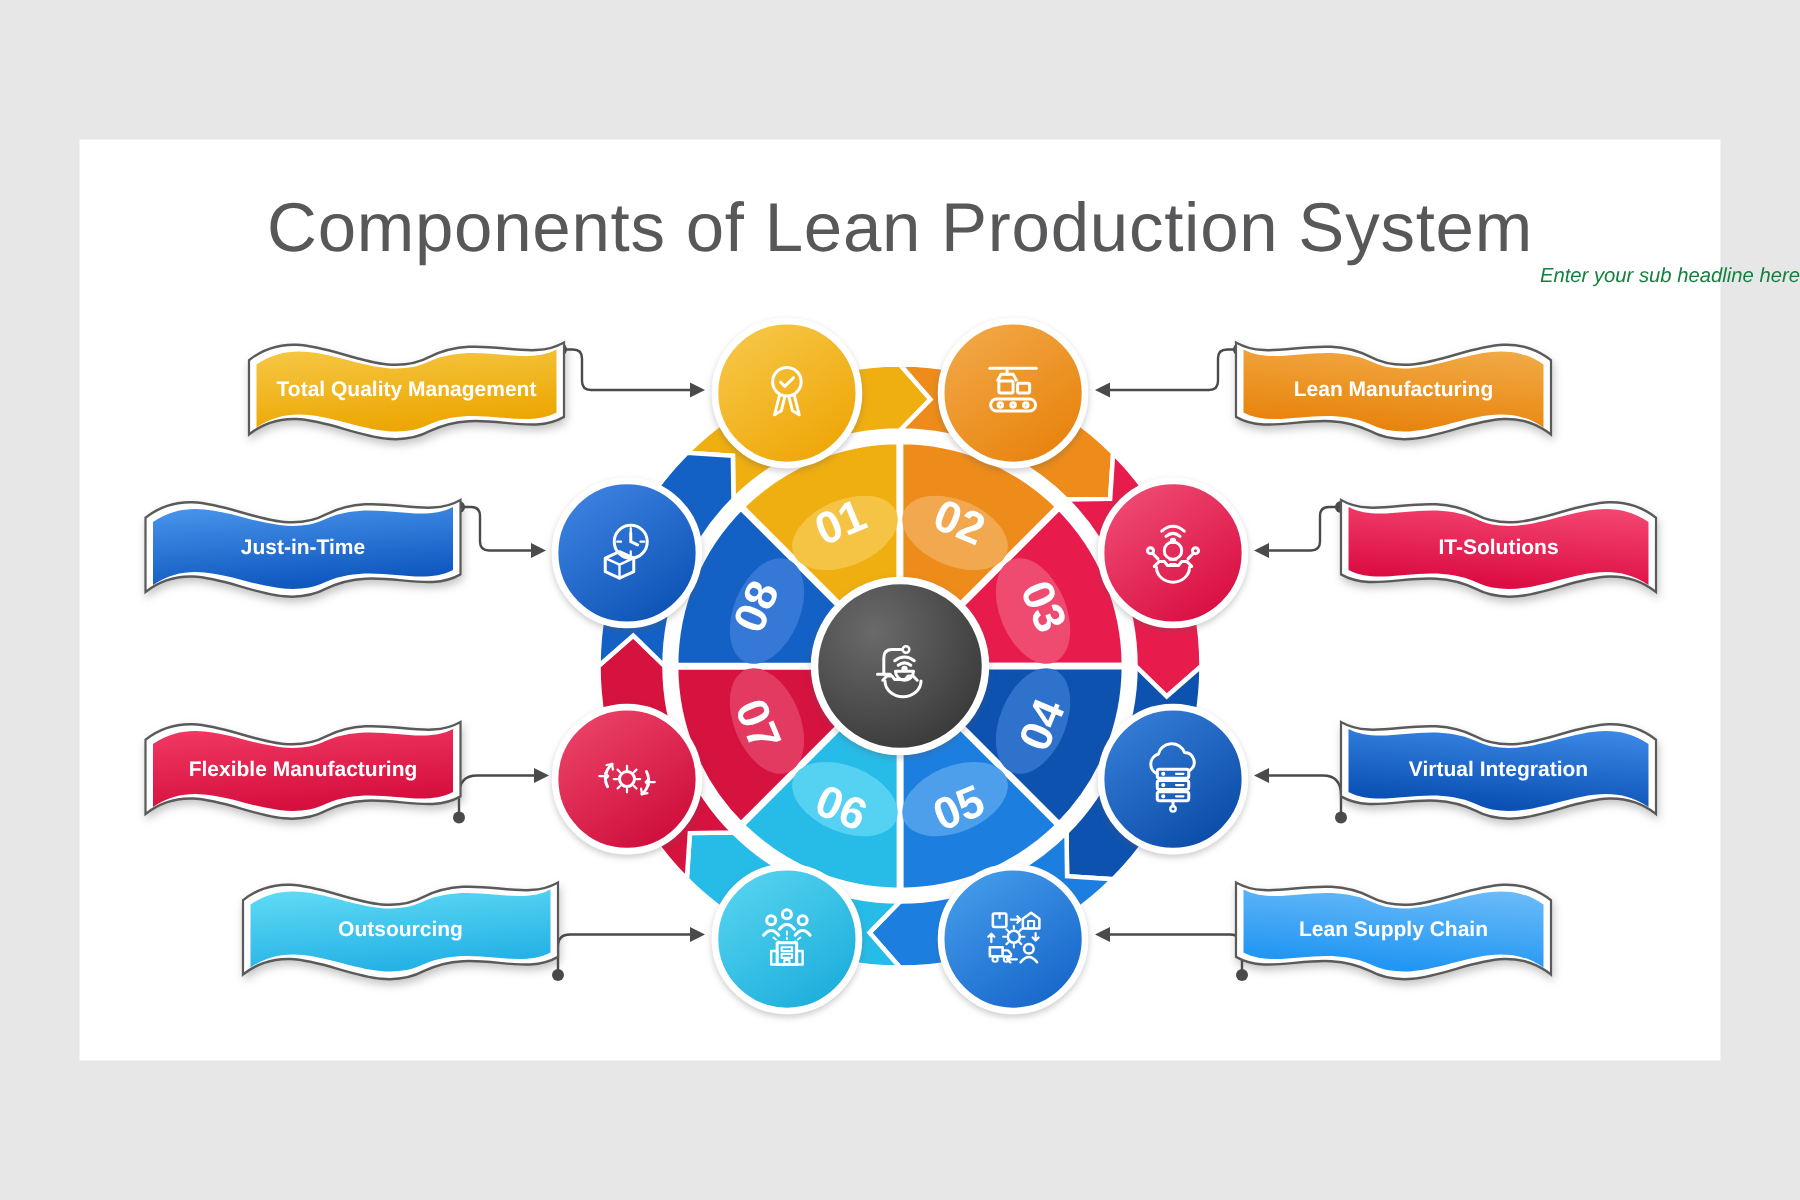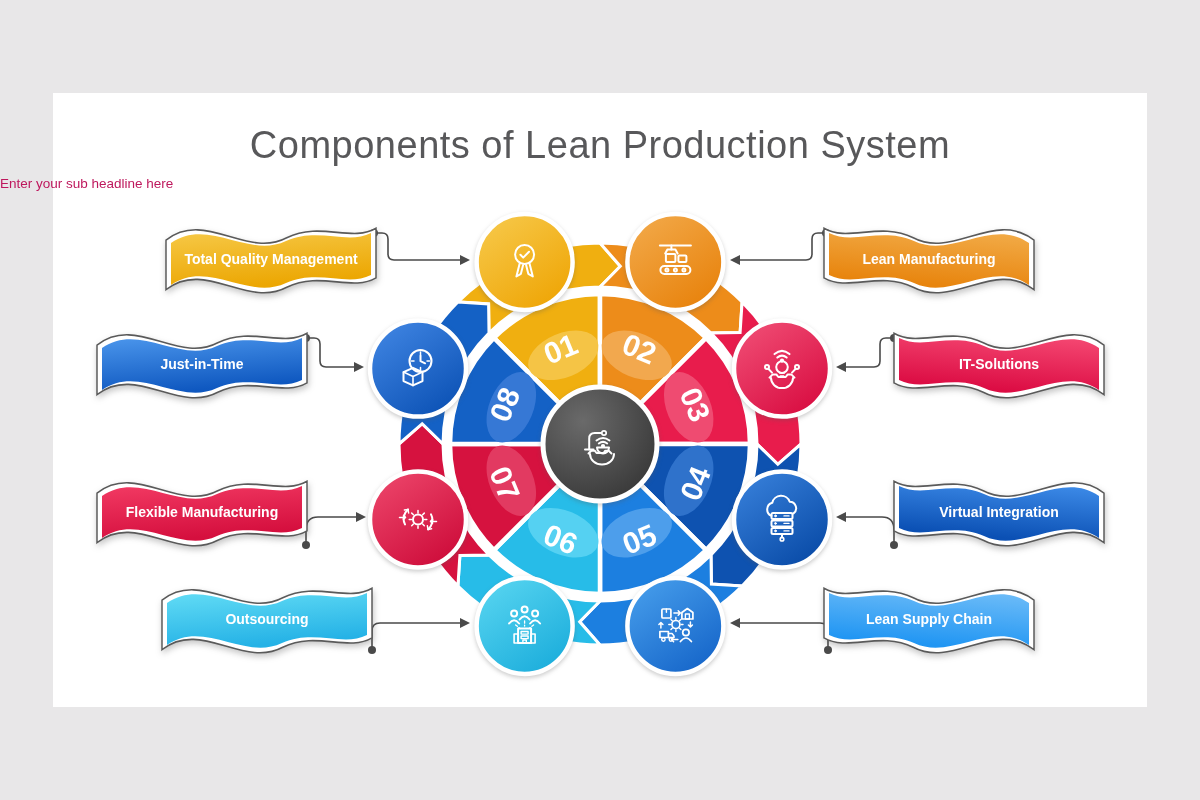--- a/index.html
+++ b/index.html
@@ -7,25 +7,25 @@
     width:1200px;height:800px;position:relative;overflow:hidden;
     background:#e8e7e8;
     font-family:"Liberation Sans", sans-serif;
   }
   .slide{
     position:absolute;left:53px;top:93px;width:1094px;height:614px;
     background:#ffffff;
   }
   .title{
     position:absolute;left:0;right:0;top:124px;text-align:center;
-    font-size:38px;color:#58585a;letter-spacing:.5px;
+    font-size:46px;color:#58585a;letter-spacing:.5px;
   }
   .subtitle{
-    position:absolute;left:0;right:0;top:176px;text-align:left;
-    font-size:13.5px;color:#be185d;
+    position:absolute;left:0;right:0;top:176px;text-align:right;
+    font-size:13.5px;color:#15803d;font-style:italic;
   }
   #diagram{position:absolute;left:0;top:0;width:1200px;height:800px;}
   .segnum{font-family:"Liberation Sans",sans-serif;font-weight:700;font-size:30px;
           fill:#ffffff;text-anchor:middle;dominant-baseline:central;}
   .riblabel{font-family:"Liberation Sans",sans-serif;font-weight:700;font-size:14px;
           fill:#ffffff;text-anchor:middle;}
   .lineicon *{fill:none;stroke:#ffffff;stroke-width:2;stroke-linecap:round;stroke-linejoin:round;}
   .shadowed{filter:drop-shadow(1px 3px 3px rgba(90,90,90,.35));}
   .softshadow{filter:drop-shadow(0 2px 2px rgba(90,90,90,.3));}
 </style>

